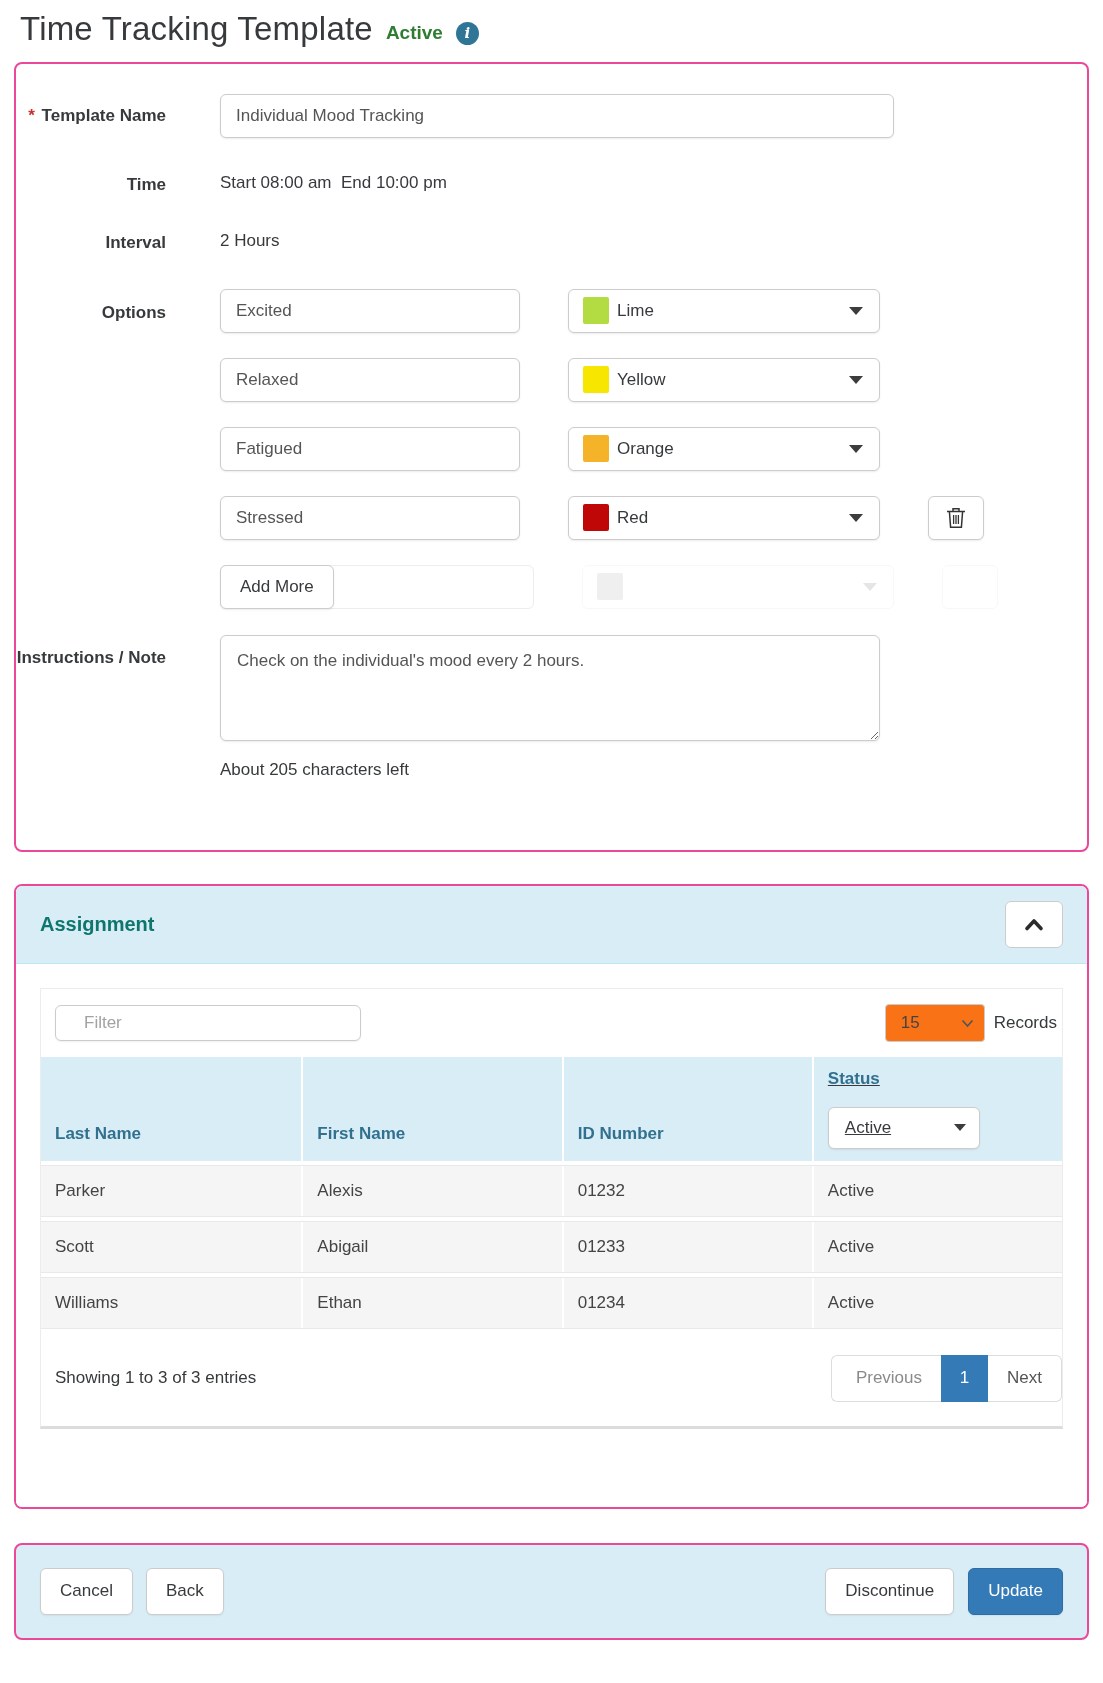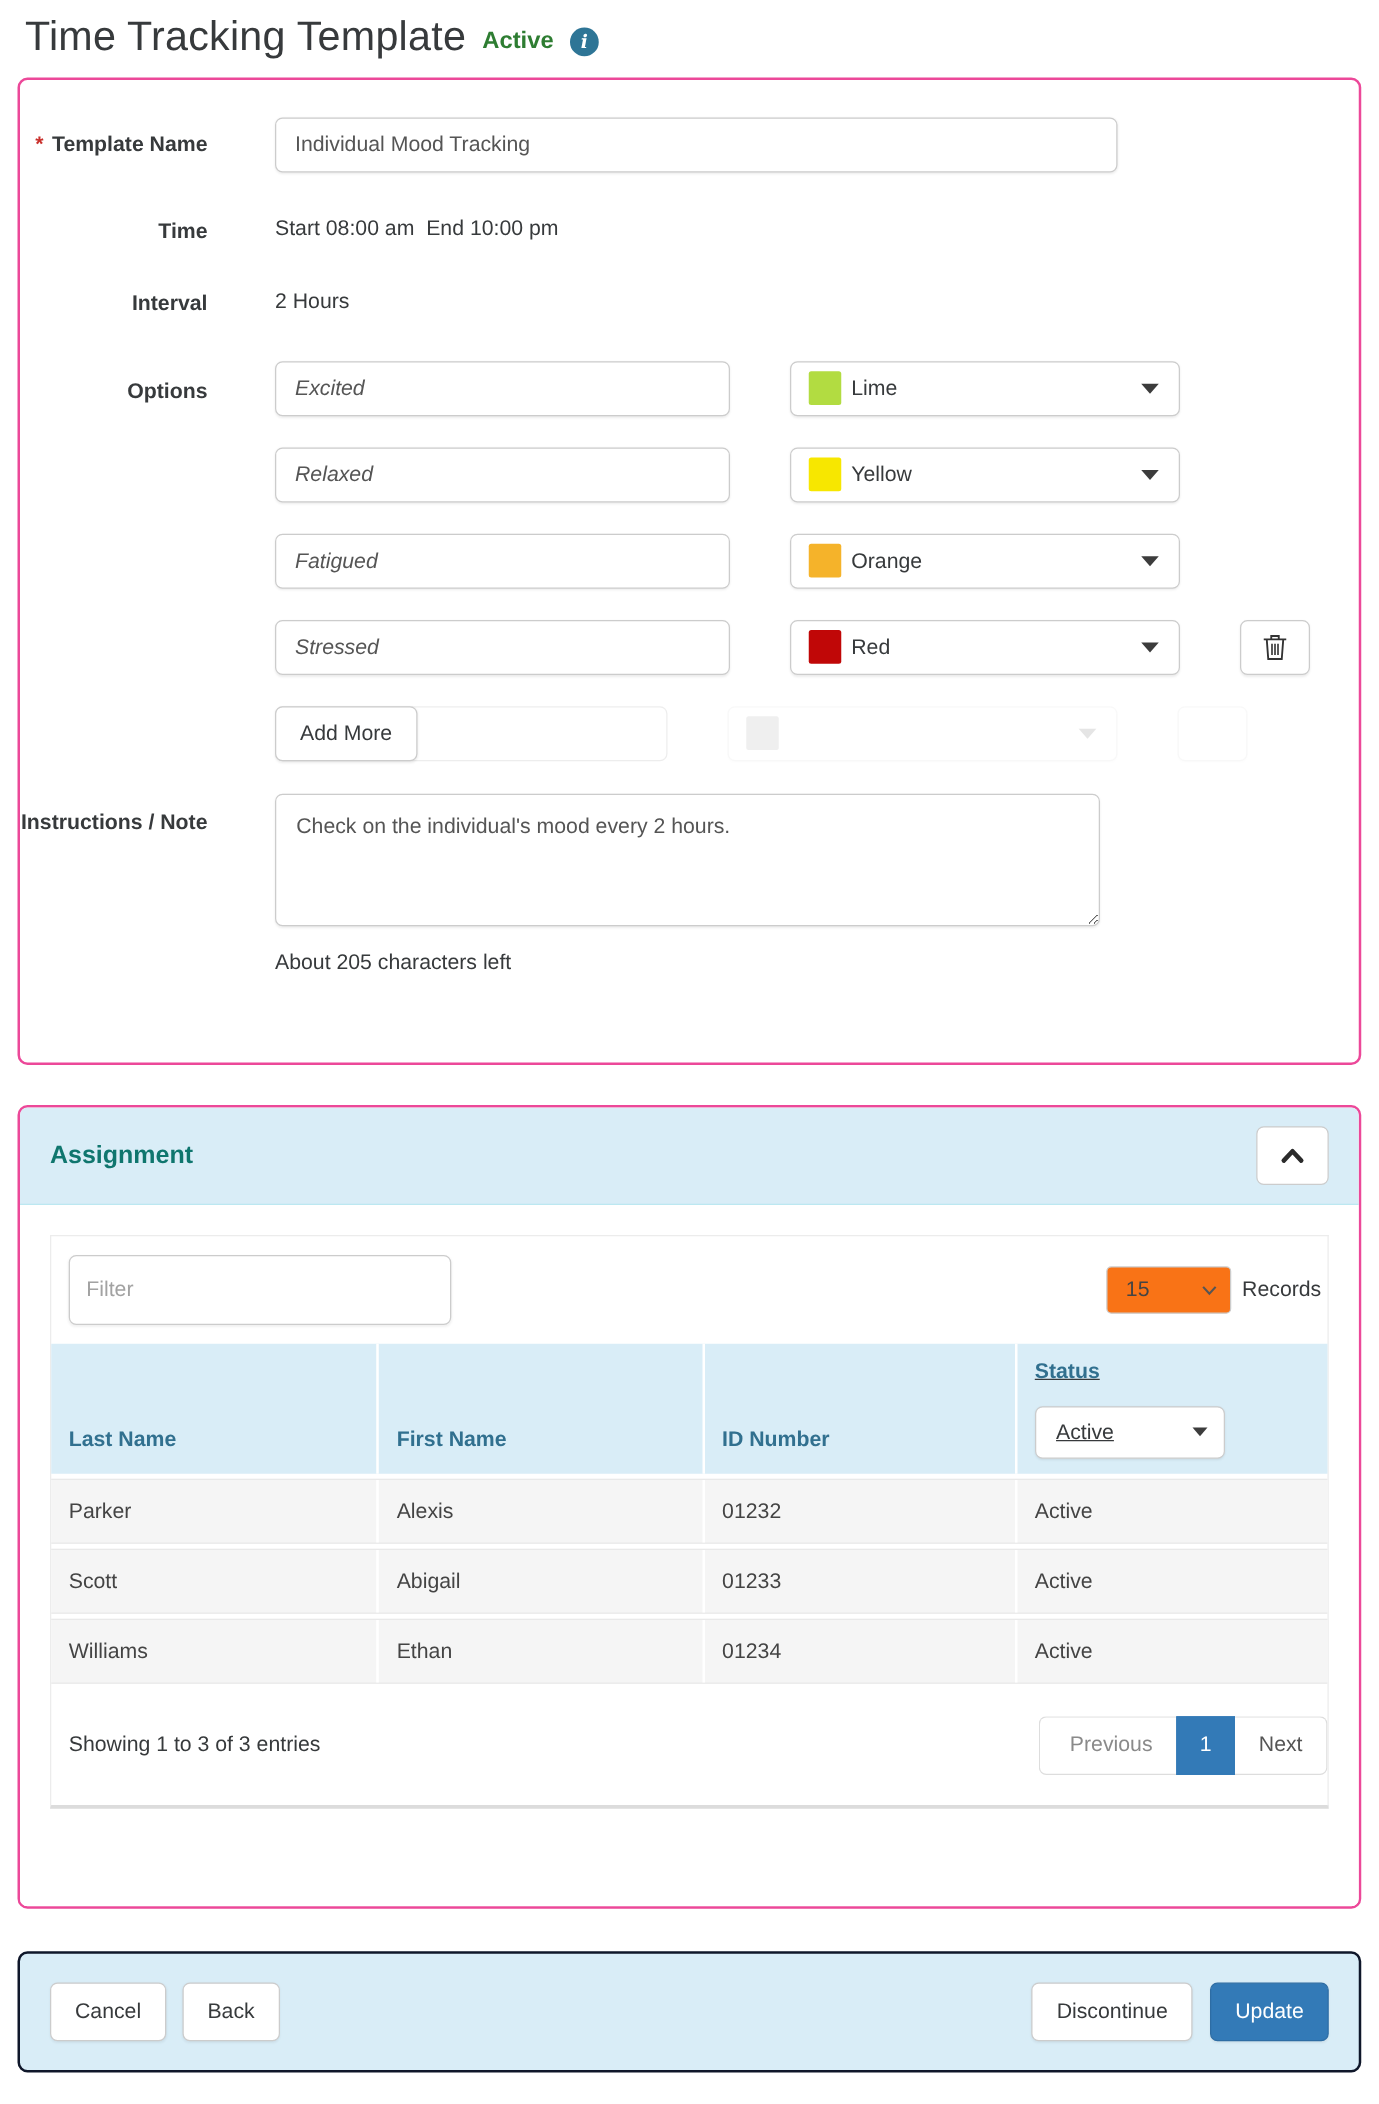--- a/index.html
+++ b/index.html
@@ -88,21 +88,21 @@
     font-size: 17px;
     font-family: inherit;
     color: #555;
     box-shadow: 0 1px 2px rgba(0,0,0,0.08);
     outline: none;
   }
   .name-input { width: 674px; }
 
   
   .option-row { display: flex; align-items: center; margin-bottom: 25px; }
-  .option-input { width: 364px; font-style: italic; }
+  .option-input { width: 300px; }
   .color-dd {
     width: 312px;
     height: 44px;
     margin-left: 48px;
     border: 1px solid #ccc;
     border-radius: 6px;
     background: #fff;
     box-shadow: 0 1px 2px rgba(0,0,0,0.08);
     display: flex;
     align-items: center;
@@ -197,24 +197,24 @@
     border-bottom: 3px solid #dcdcdc;
     background: #fff;
   }
   .inner-topbar {
     padding: 15px 5px 15px 14px;
     display: flex;
     align-items: center;
     justify-content: space-between;
   }
   .filter-input {
-    width: 306px; height: 56px;
-    border: 1px solid #ccc;
-    border-radius: 6px;
-    padding: 0 13px;
+    width: 306px; height: 36px;
+    border: 1px solid #ccc;
+    border-radius: 6px;
+    padding: 0 28px;
     font-size: 17px;
     font-family: inherit;
     color: #555;
     box-shadow: 0 1px 2px rgba(0,0,0,0.06);
     outline: none;
   }
   .filter-input::placeholder { color: #a2a2a2; }
   .records-group { display: flex; align-items: center; gap: 9px; }
   .select-wrap {
     position: relative;
@@ -317,21 +317,21 @@
     cursor: pointer;
   }
   .pg-prev { color: #8a8a8a; border-radius: 6px 0 0 6px; border-right: none; padding-left: 24px; }
   .pg-cur  { background: #337ab7; border-color: #337ab7; color: #fff; width: 47px; padding: 0; }
   .pg-next { color: #555; border-radius: 0 6px 6px 0; border-left: none; }
 
   
   .footer-bar {
     margin: 34px 14px 0 14px;
     background: #d9edf7;
-    border: 2px solid #0f172a;
+    border: 2px solid #ec4899;
     border-radius: 8px;
     padding: 23px 24px;
     display: flex;
     align-items: center;
     gap: 12px;
   }
   .btn {
     height: 47px;
     padding: 0 19px;
     background: #fff;

